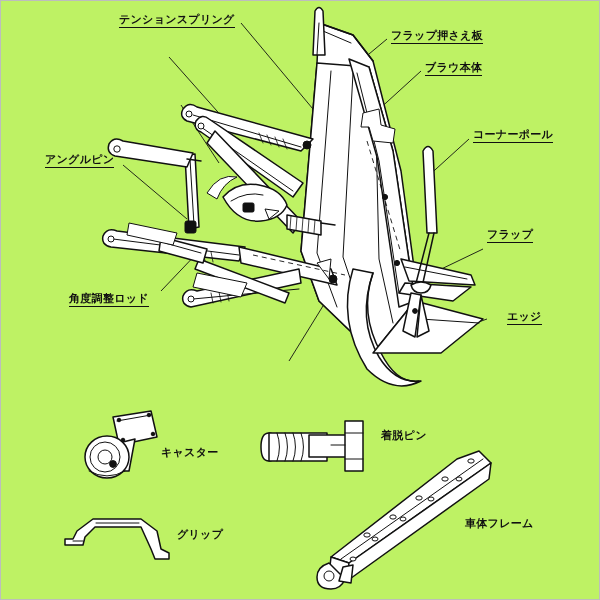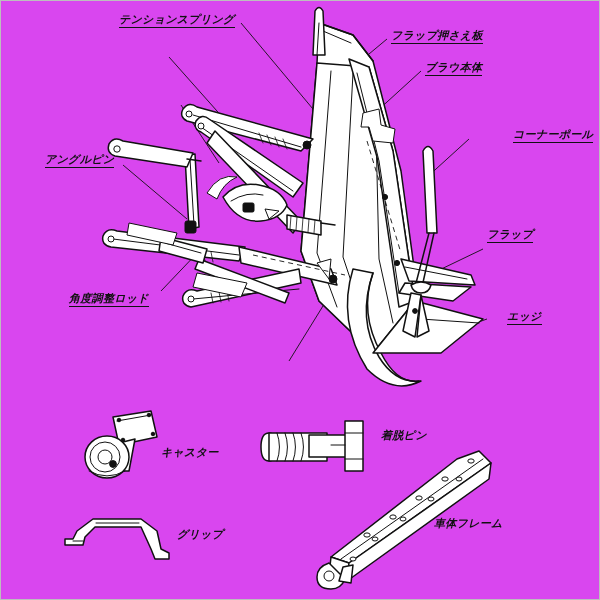--- a/index.html
+++ b/index.html
@@ -5,26 +5,25 @@
 <style>
   html, body {
     margin: 0;
     padding: 0;
     background: #ffffff;
   }
   #page {
     position: relative;
     width: 600px;
     height: 600px;
-    background: #d946ef;
+    background: #bef264;
     overflow: hidden;
     font-family: "DejaVu Sans", "Liberation Sans", sans-serif;
     border: 1px solid #bdbdbd;
     box-sizing: border-box;
-    font-style: italic;
   }
   #diagram-svg {
     position: absolute;
     left: 0;
     top: 0;
     width: 600px;
     height: 600px;
   }
   .label {
     position: absolute;
@@ -273,21 +272,21 @@
       <path class="fillw" d="M342,566 L352,564 L350,582 L338,580 Z"></path>
     </g>
 
   </svg>
 
   <div class="label" style="left:118px; top:12px;">テンションスプリング</div>
   <div class="label" style="left:44px;  top:152px;">アングルピン</div>
   <div class="label" style="left:68px;  top:285px;margin-top:6px;">角度調整ロッド</div>
   <div class="label" style="left:390px; top:28px;">フラップ押さえ板</div>
   <div class="label" style="left:424px; top:60px;">ブラウ本体</div>
-  <div class="label" style="left:472px; top:127px;margin-left:40px;">コーナーポール</div>
+  <div class="label" style="left:472px; top:127px;">コーナーポール</div>
   <div class="label" style="left:486px; top:227px;">フラップ</div>
   <div class="label" style="left:490px; top:309px;margin-left:16px;">エッジ</div>
   <div class="label nounderline" style="left:160px; top:445px;">キャスター</div>
   <div class="label nounderline" style="left:176px; top:527px;">グリップ</div>
   <div class="label nounderline" style="left:380px; top:428px;text-align:right;">着脱ピン</div>
-  <div class="label nounderline" style="left:433px; top:516px;">車体フレーム</div>
+  <div class="label nounderline" style="left:464px; top:516px;">車体フレーム</div>
 
 </div>
 
 </body></html>

